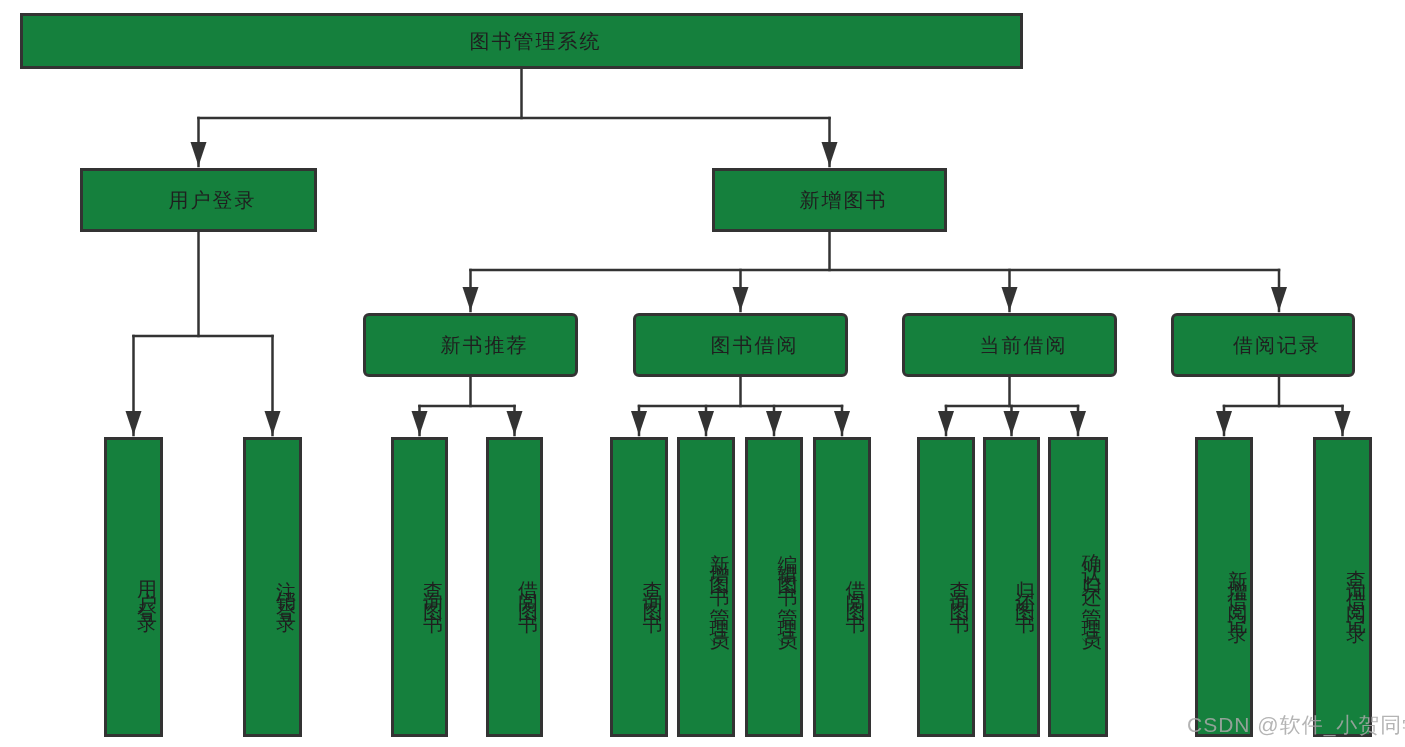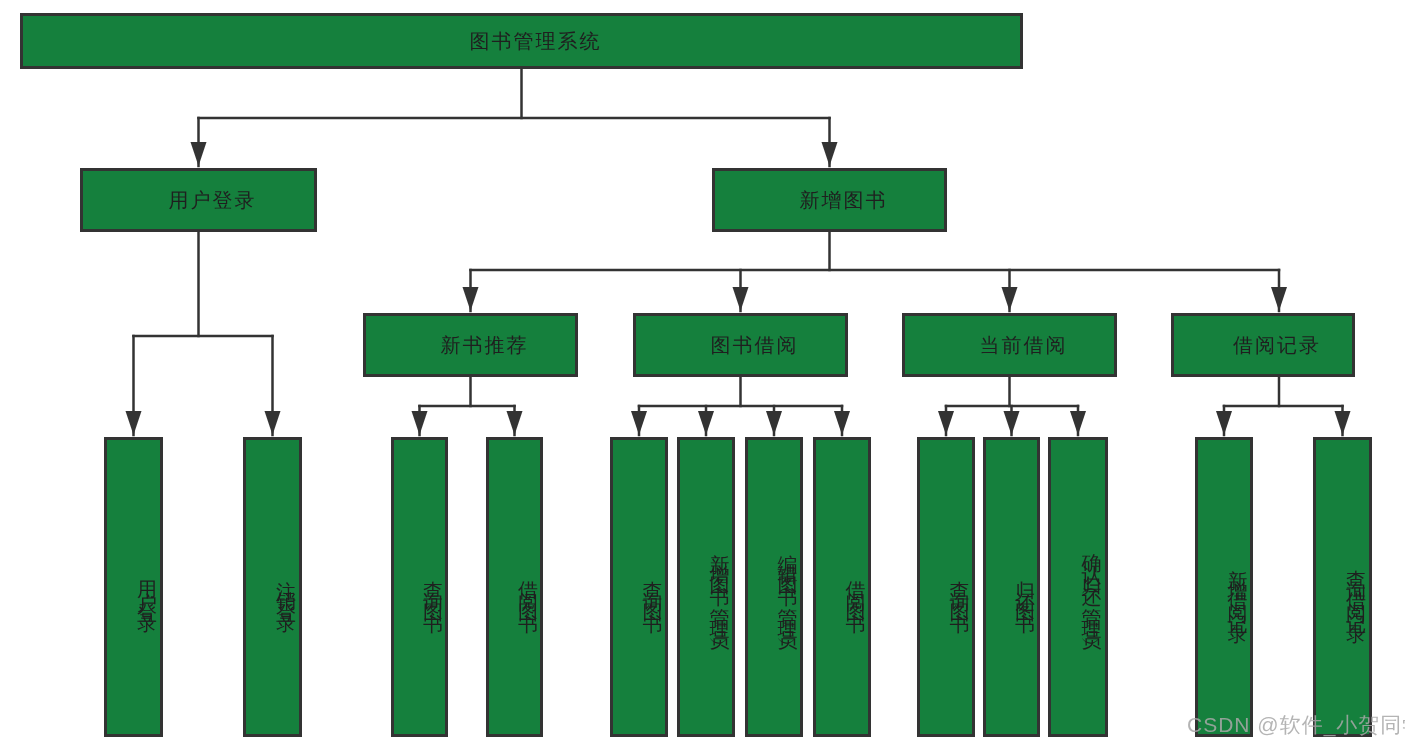--- a/index.html
+++ b/index.html
@@ -7,21 +7,21 @@
     position:relative;width:1405px;height:747px;background:#fff;overflow:hidden;
     font-family:"Liberation Sans","DejaVu Sans",sans-serif;color:#1f1f1f;
   }
   .connectors{position:absolute;left:0;top:0;width:1405px;height:747px;z-index:1;pointer-events:none;}
   .node{
     position:absolute;box-sizing:border-box;border:3px solid #333;background:#15803d;
     display:flex;align-items:center;justify-content:center;z-index:2;padding-left:28px;
   }
   .hnode .label{font-size:20px;letter-spacing:2px;white-space:nowrap;}
   .l2{top:168px;height:64px;}
-  .l3{top:313px;height:64px;}
+  .l3{top:313px;height:64px;border-radius:6px;}
   .leaf{top:437px;height:300px;}
   .vnode .label{
     writing-mode:vertical-rl;text-orientation:mixed;
     font-size:20px;line-height:1;letter-spacing:11px;white-space:nowrap;
   }
   .watermark{
     position:absolute;left:1187px;top:711px;z-index:3;
     font-size:21px;letter-spacing:1px;color:#a8a8a8;opacity:.85;white-space:nowrap;
   }
 </style>

